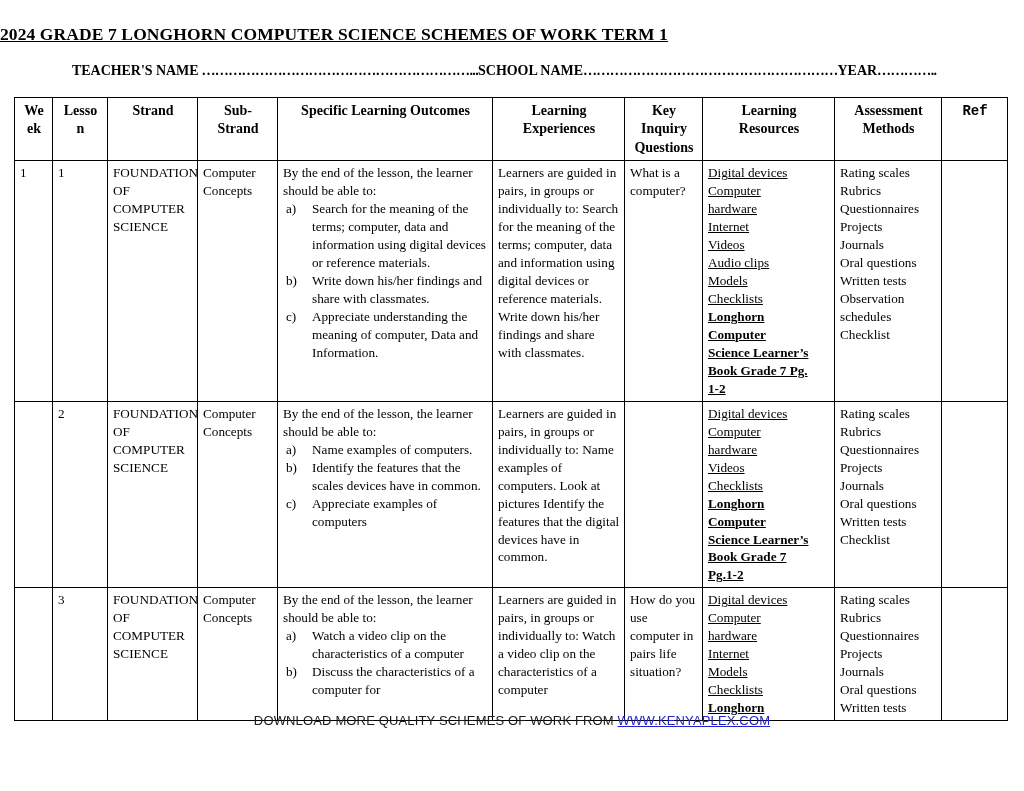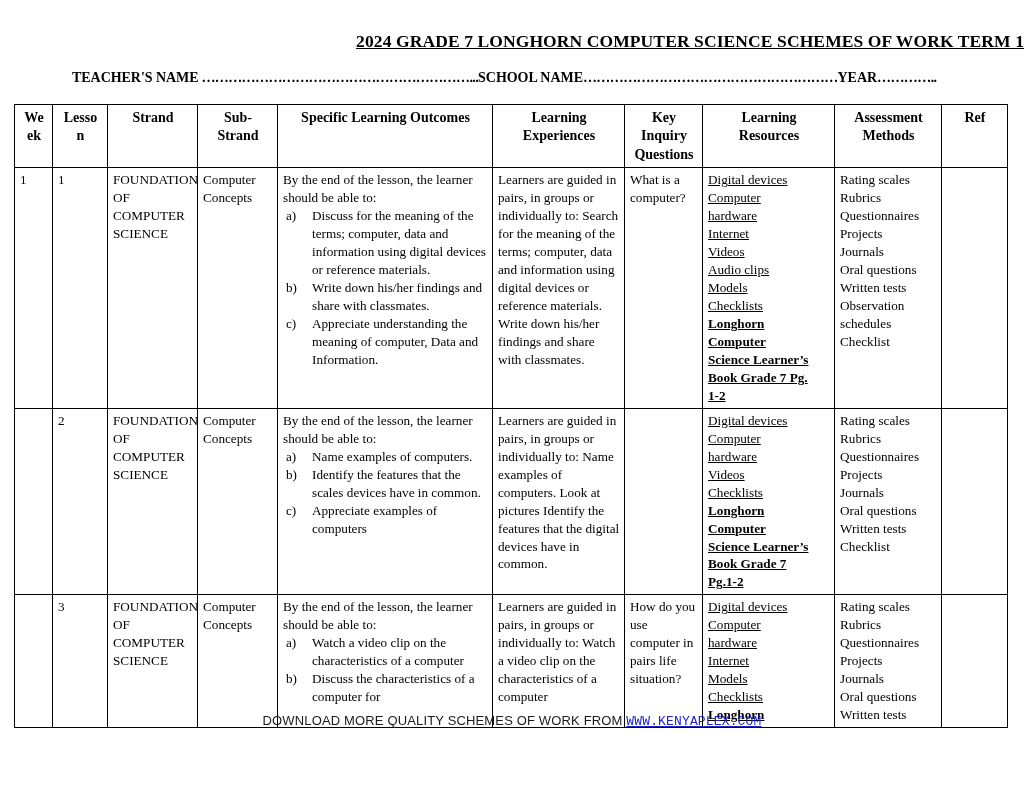--- a/index.html
+++ b/index.html
@@ -20,27 +20,27 @@
     position: relative;
     width: 1024px;
     height: 791px;
     box-sizing: border-box;
     padding: 0;
     background: #fff;
   }
 
   
   .doc-title {
-    text-align: right;
+    text-align: left;
     font-weight: bold;
     font-size: 17.5px;
     letter-spacing: 0.1px;
     text-decoration: underline;
     margin: 0;
-    padding-top: 32px;
+    padding-top: 25px;
     line-height: 1.1;
     white-space: nowrap;
   }
 
   
   .name-line {
     font-weight: bold;
     font-size: 14px;
     margin: 0;
     padding-top: 19px;
@@ -128,21 +128,20 @@
     top: 713px;
     text-align: center;
     font-family: "Liberation Sans", "DejaVu Sans", sans-serif;
     font-size: 13px;
     color: #1a1a1a;
     letter-spacing: 0.15px;
   }
   .footer a.kplink {
     color: #2222cc;
     text-decoration: underline;
-    font-family: Liberation Mono, monospace;
   }
 </style>
 </head>
 <body>
 
 <div class="page">
 
   <h1 class="doc-title">2024 GRADE 7 LONGHORN COMPUTER SCIENCE SCHEMES OF WORK TERM  1</h1>
 
   <p class="name-line">
@@ -194,34 +193,34 @@
             </th>
             <th>
               <span style="display: block;">Learning</span>
               <span style="display: block;">Resources</span>
             </th>
             <th>
               <span style="display: block;">Assessment</span>
               <span style="display: block;">Methods</span>
             </th>
             <th>
-              <span style="display: block;">Ref</span>
+              <span style="display: block; font-family: Liberation Mono, monospace;">Ref</span>
             </th>
           </tr>
       </thead>
       <tbody id="table-body">
           <tr>
             <td>1</td>
             <td>1</td>
             <td class="cell-strand">FOUNDATION OF COMPUTER SCIENCE</td>
             <td>Computer Concepts</td>
             <td>
               <p class="lead-in">By the end of the lesson, the learner should be able to:</p>
               <ol class="outcomes">
-                <li><span class="marker">a)</span><span>Discuss for the meaning of the terms; computer, data and information using digital devices or reference materials.</span></li>
+                <li><span class="marker">a)</span><span>Search for the meaning of the terms; computer, data and information using digital devices or reference materials.</span></li>
                 <li><span class="marker">b)</span><span>Write down his/her findings and share with classmates.</span></li>
                 <li><span class="marker">c)</span><span>Appreciate understanding the meaning of computer, Data and Information.</span></li>
               </ol>
             </td>
             <td>Learners are guided in pairs, in groups or individually to: Search for the meaning of the terms; computer, data and information using digital devices or reference materials. Write down his/her findings and share with classmates.</td>
             <td>What is a computer?</td>
             <td>
               <span class="res-line">Digital devices</span>
               <span class="res-line">Computer</span>
               <span class="res-line">hardware</span>

